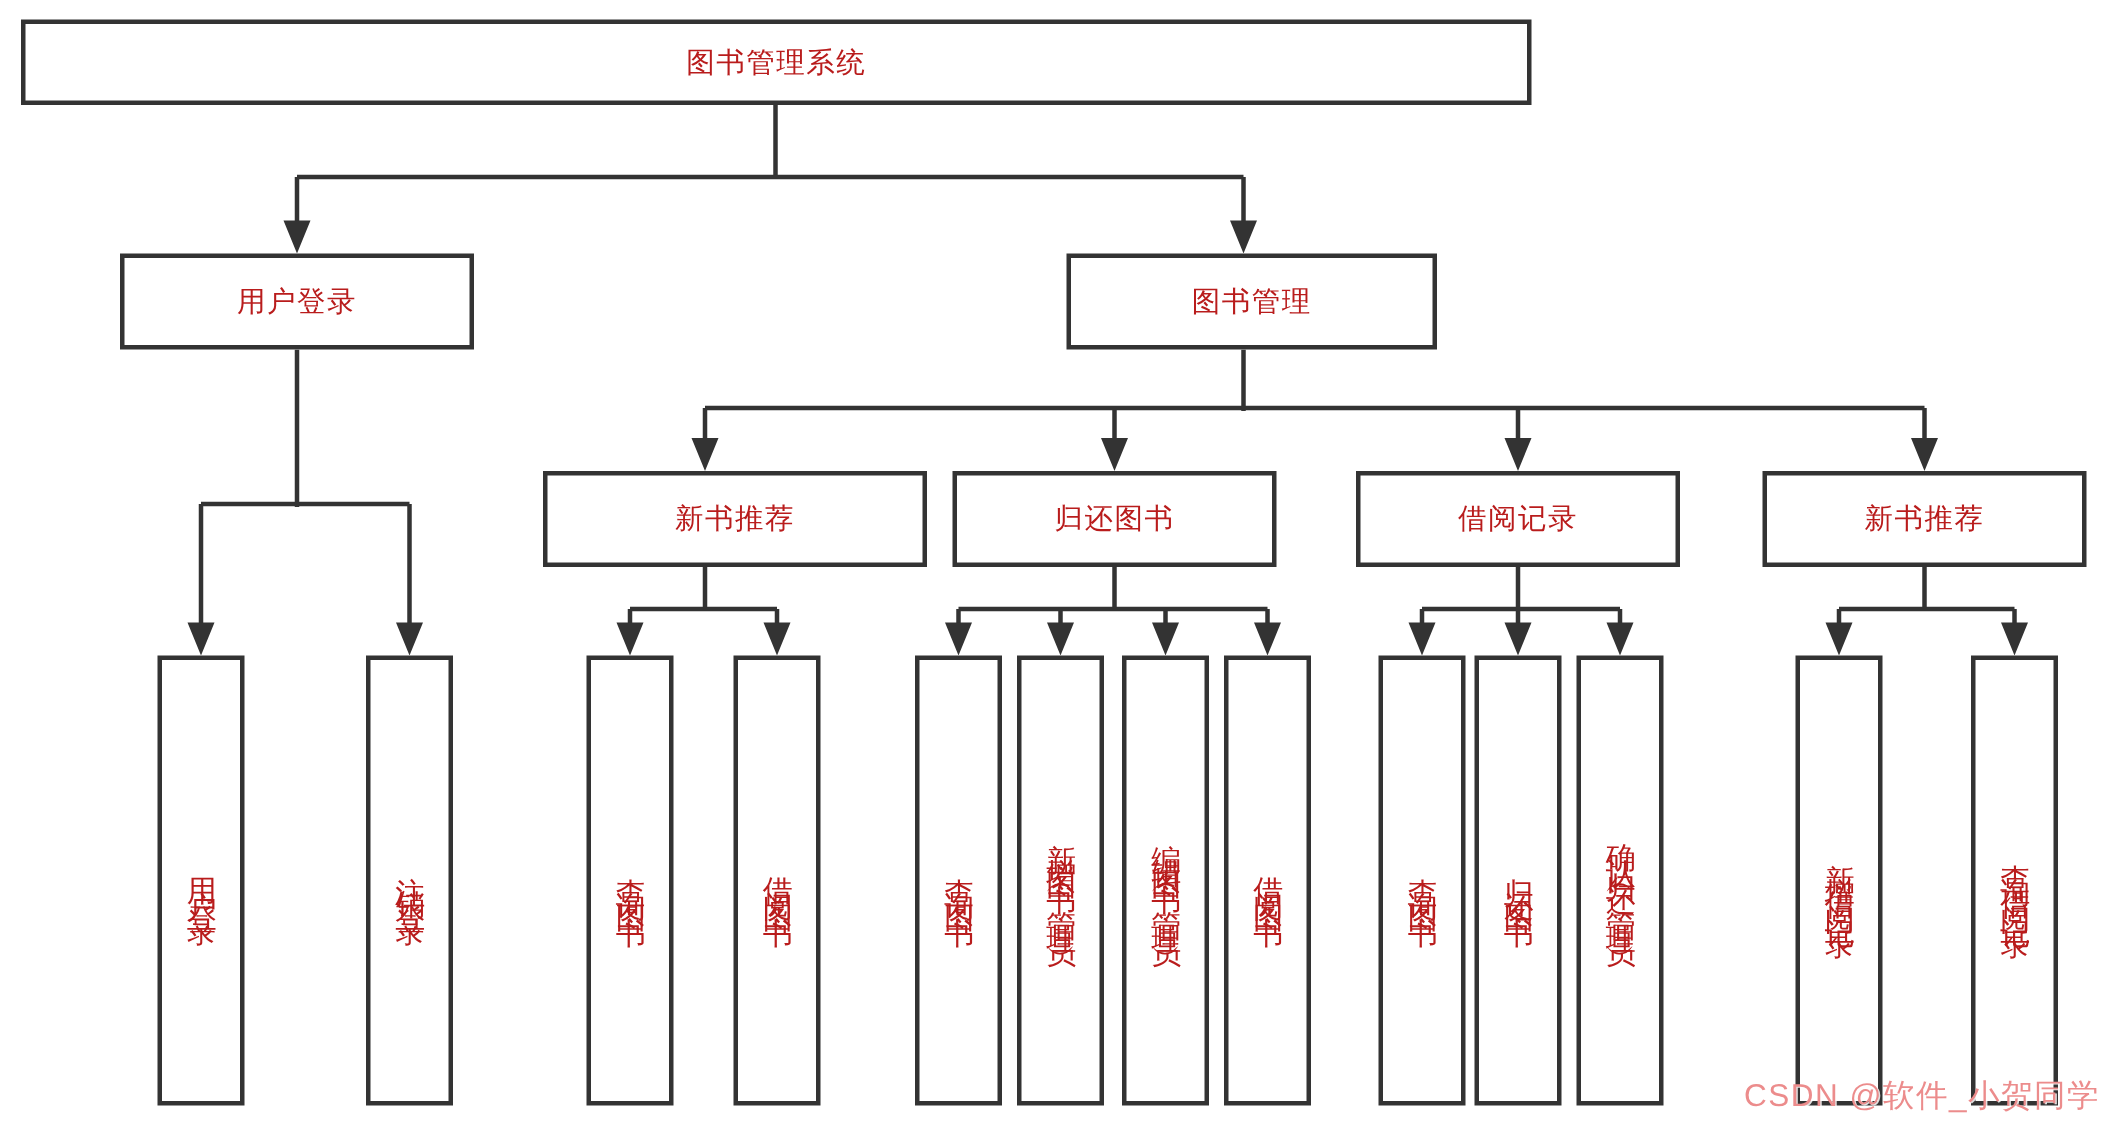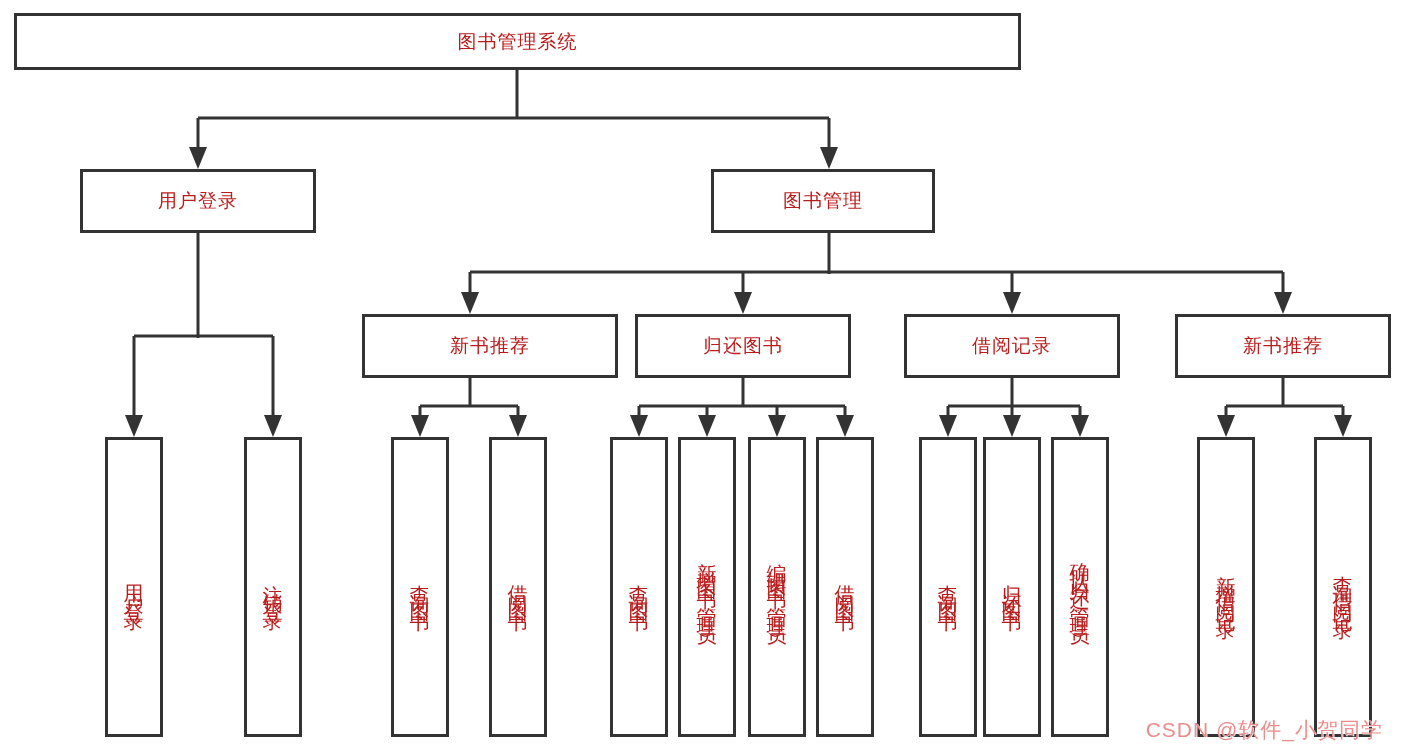--- a/index.html
+++ b/index.html
@@ -15,21 +15,21 @@
     border:3px solid #333333;display:flex;align-items:center;justify-content:center;
     z-index:2;color:#b91c1c;
   }
   .hbox{font-size:19px;letter-spacing:1px;}
   .vbox{
     writing-mode:vertical-rl;text-orientation:mixed;
     font-size:20px;letter-spacing:9px;line-height:1;
   }
   .root{font-size:19px;}
   .watermark{
-    position:absolute;right:22px;bottom:3px;z-index:3;
+    position:absolute;right:5px;bottom:3px;z-index:3;
     font-size:21px;letter-spacing:1px;
     color:#ec8c8c;
     text-shadow:1px 1px 0 rgba(255,255,255,0.85);
     white-space:nowrap;
   }
 </style>
 </head>
 <body>
 
 <div class="stage">
@@ -55,21 +55,21 @@
       M630 415 h18 L639 437 Z  M698 415 h18 L707 437 Z
       M768 415 h18 L777 437 Z  M836 415 h18 L845 437 Z
       M939 415 h18 L948 437 Z  M1003 415 h18 L1012 437 Z
       M1071 415 h18 L1080 437 Z M1217 415 h18 L1226 437 Z
       M1334 415 h18 L1343 437 Z"></path>
   </svg>
 
   <div class="box hbox root" style="left:14px;top:13px;width:1007px;height:57px">图书管理系统</div>
 
   <div class="box hbox" style="left:80px;top:169px;width:236px;height:64px">用户登录</div>
-  <div class="box hbox" style="left:711px;top:169px;width:224px;height:64px">图书管理</div>
+  <div class="box hbox" style="left:711px;top:169px;width:247px;height:64px">图书管理</div>
 
   <div class="box hbox" style="left:362px;top:314px;width:256px;height:64px">新书推荐</div>
   <div class="box hbox" style="left:635px;top:314px;width:216px;height:64px">归还图书</div>
   <div class="box hbox" style="left:904px;top:314px;width:216px;height:64px">借阅记录</div>
   <div class="box hbox" style="left:1175px;top:314px;width:216px;height:64px">新书推荐</div>
 
   <div class="box vbox" style="left:105px;top:437px;width:58px;height:300px">用户登录</div>
   <div class="box vbox" style="left:244px;top:437px;width:58px;height:300px">注销登录</div>
 
   <div class="box vbox" style="left:391px;top:437px;width:58px;height:300px">查询图书</div>

